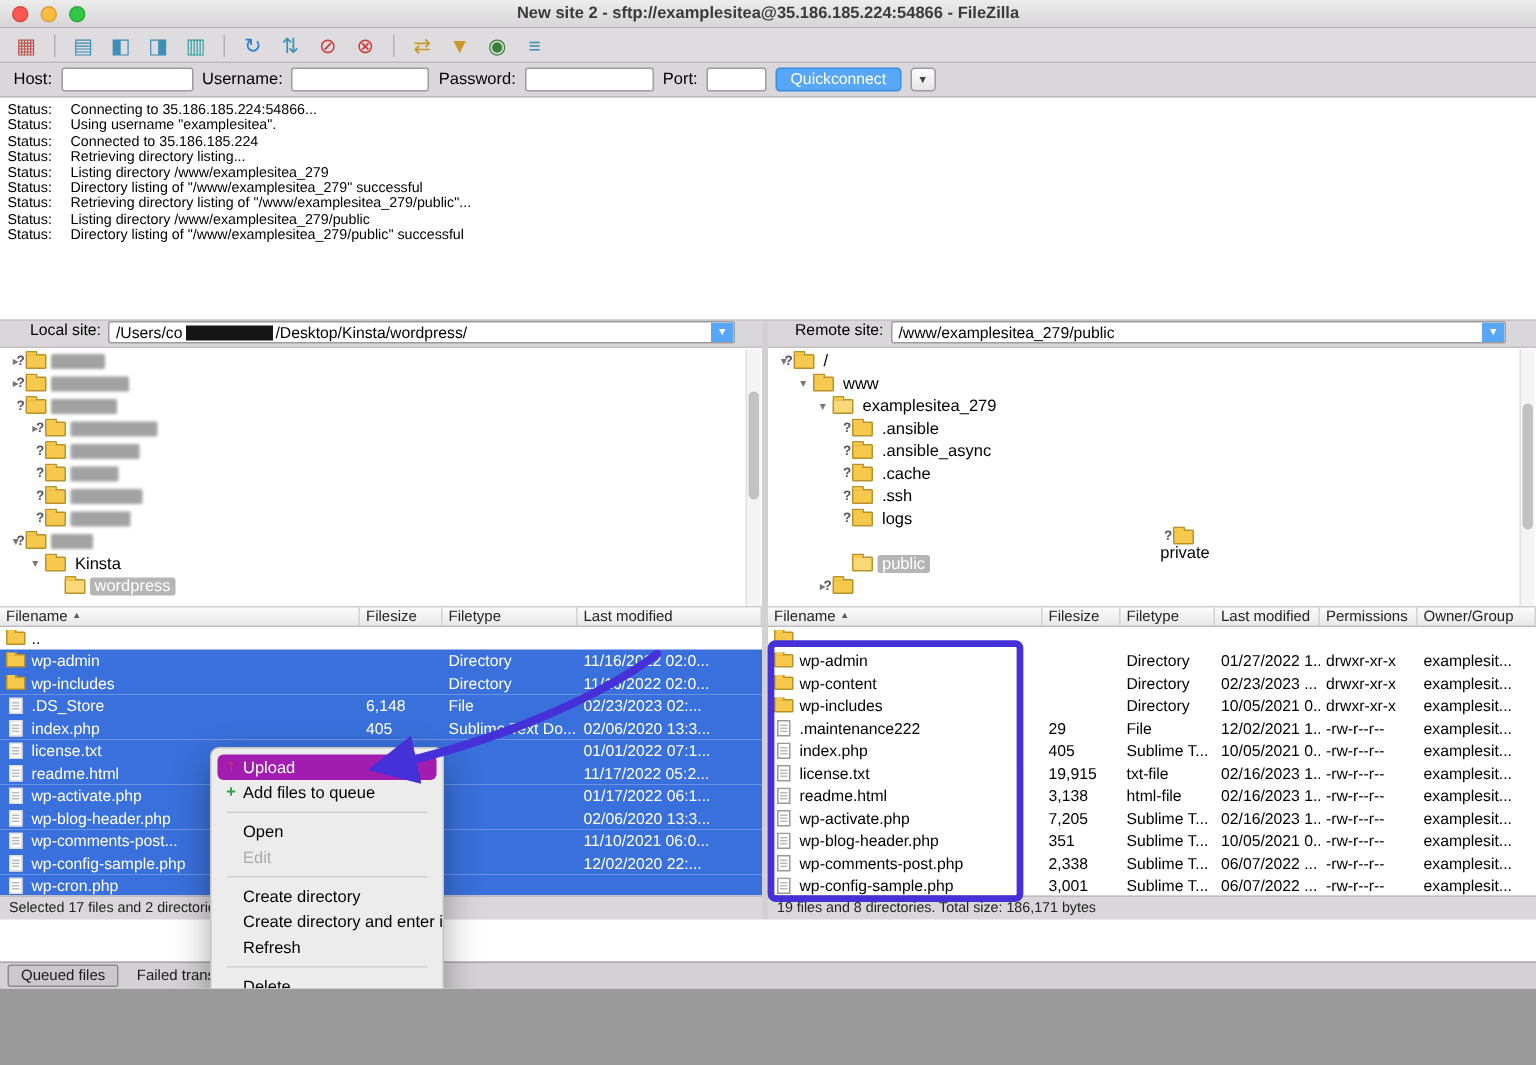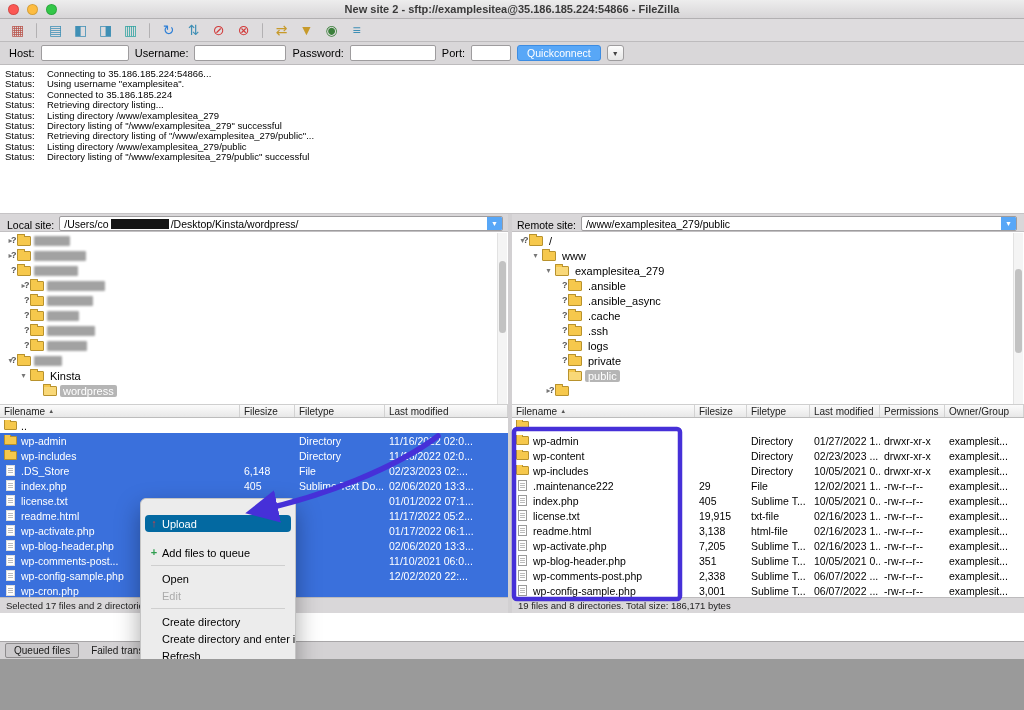--- a/index.html
+++ b/index.html
@@ -26,21 +26,21 @@
   .qc-btn{height:16px;padding:0 9px;background:#58a7f7;border:1px solid #3c8ce2;border-radius:3px;color:#fff;font-size:10.5px;font-weight:normal;font-family:"Liberation Sans",sans-serif}
   .qc-drop{height:16px;width:17px;border:1px solid #9e9c9e;border-radius:3px;background:linear-gradient(#fdfdfd,#e6e6e6);font-size:7px;color:#444}
 
   
   .statuslog{position:absolute;top:66px;left:0;right:0;height:147px;background:#fff;padding:3px 5px;overflow:hidden}
   .logline{display:flex;font-size:9.5px;line-height:10.4px;color:#000}
   .loglabel{width:42px;flex:none}
 
   
   .pane-heads{position:absolute;top:213px;left:0;right:0;height:19px;background:#d9d7d9;border-top:1px solid #c6c4c6;border-bottom:1px solid #c2c0c2;display:flex}
-  .pane-head{display:flex;align-items:flex-end;padding:0 7px;gap:5px}
+  .pane-head{display:flex;align-items:flex-start;padding:0 20px;gap:5px}
   .pane-head.local{width:510px}
   .pane-head.remote{flex:1}
   .pane-label{white-space:nowrap;font-size:10.5px}
   .combo{flex:1;height:15px;background:#fff;border:1px solid #9e9c9e;border-radius:2px;display:flex;align-items:center;font-size:10.5px;overflow:hidden}
   .combo-text{flex:1;padding:0 4px;white-space:nowrap;display:flex;align-items:center;overflow:hidden}
   .combo-btn{width:15px;height:100%;background:#58a7f7;color:#fff;font-size:7px;display:flex;align-items:center;justify-content:center;flex:none}
   .redact-inline{display:inline-block;width:58px;height:10px;background:#151515;margin:0 2px}
 
   
   .tree{position:absolute;top:233px;height:171px;background:#fff;overflow:hidden;font-size:11px}
@@ -103,21 +103,21 @@
   .btab.active{background:#cbc9cb;border:1px solid #8e8c8e;border-radius:2px}
 
   
   .vscroll{position:absolute;width:10px;background:#f4f4f4;border-left:1px solid #e2e2e2}
   .vscroll .thumb{position:absolute;left:1px;width:7px;background:#c2c2c2;border-radius:4px}
 
   
   .ctx-menu{position:absolute;left:140px;top:498px;width:156px;background:#ececec;border:1px solid #c4c4c4;border-radius:6px;box-shadow:0 10px 24px rgba(0,0,0,.35);padding:4px 0;z-index:50;overflow:hidden}
   .mi.item{height:17px;display:flex;align-items:center;padding:0 8px 0 5px;font-size:11px;white-space:nowrap;overflow:hidden}
   .mi.separator{height:1px;background:#cfcfcf;margin:4px 10px}
-  .mi.highlighted{background:#0369a1;color:#fff;border-radius:4px;margin:12px 4px;padding-left:1px}
+  .mi.highlighted{background:#a21caf;color:#fff;border-radius:4px;margin:0 4px;padding-left:1px}
   .mi.disabled .mi-label{color:#ababab}
   .mi-icon{width:16px;flex:none;text-align:center;font-size:11px;line-height:17px}
   .mi-icon.upload::before{content:"↑";color:#e23b3b;font-weight:bold}
   .mi-icon.addqueue::before{content:"+";color:#2f9e4f;font-weight:bold}
 
   
   .annot{position:absolute;left:0;top:0;z-index:60;pointer-events:none}
   .arrow{stroke:var(--purple);stroke-width:5.5;fill:none;stroke-linecap:round}
   .outline{stroke:var(--purple);stroke-width:4.5;fill:none}
 </style>
@@ -355,21 +355,21 @@
       <div class="tree-row" style="padding-left: 44px;">
         <span class="expander"></span>
         <span class="ticon folder-question"></span>
         <span class="tlabel">.ssh</span>
       </div>
       <div class="tree-row" style="padding-left: 44px;">
         <span class="expander"></span>
         <span class="ticon folder-question"></span>
         <span class="tlabel">logs</span>
       </div>
-      <div class="tree-row" style="padding-left: 44px;">
+      <div class="tree-row" style="padding-left: 44px; flex-direction: column;">
         <span class="expander"></span>
         <span class="ticon folder-question"></span>
         <span class="tlabel">private</span>
       </div>
       <div class="tree-row selected" style="padding-left: 44px;">
         <span class="expander"></span>
         <span class="ticon folder-open"></span>
         <span class="tlabel">public</span>
       </div>
       <div class="tree-row" style="padding-left: 31px;">

